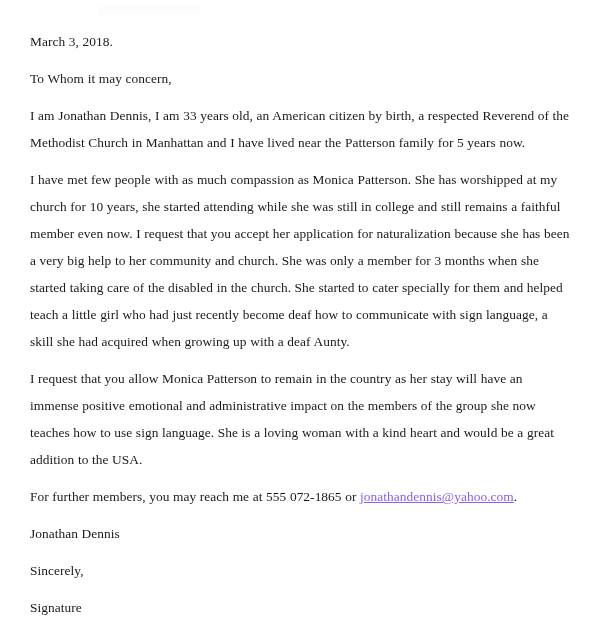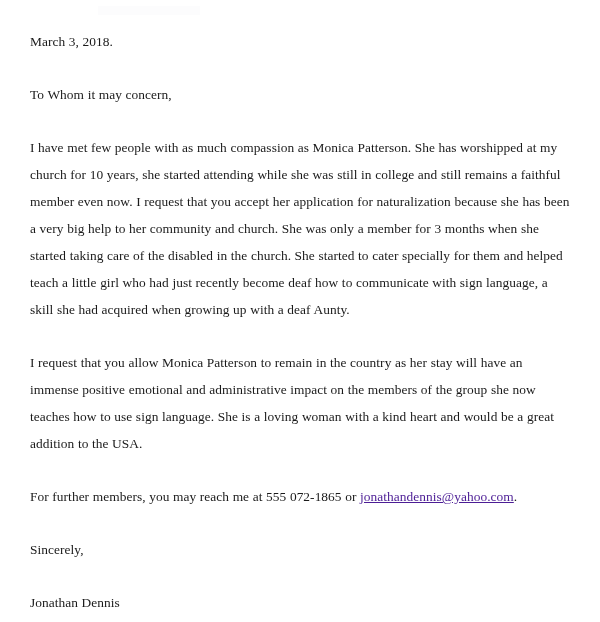--- a/index.html
+++ b/index.html
@@ -44,56 +44,57 @@
   .block {
     font-size: 13.4px;
     line-height: 27px;
     text-align: left;
     margin: 0;
     letter-spacing: 0.05px;
     word-spacing: 0.2px;
   }
 
   .block + .block {
-    margin-top: 26px;
+    margin-top: 10px;
   }
 
   .date-line {
     margin-bottom: 4px;
   }
 
   .email-link {
-    color: #4c1d95;
+    color: #8b5cf6;
     text-decoration: underline;
   }
 
   .closing-line {
     margin-top: 11px;
   }
 </style>
 </head>
 <body>
 
 <div class="page">
 
   <div class="scan-artifact"></div>
 
   <div class="letter-body">
 
     <p class="block date-line">March 3, 2018.</p>
 
     <p class="block">To Whom it may concern,</p>
 
+    <p class="block">I am Jonathan Dennis, I am 33 years old, an American citizen by birth, a respected Reverend of the Methodist Church in Manhattan and I have lived near the Patterson family for 5 years now.</p>
 
     <p class="block">I have met few people with as much compassion as Monica Patterson. She has worshipped at my church for 10 years, she started attending while she was still in college and still remains a faithful member even now. I request that you accept her application for naturalization because she has been a very big help to her community and church. She was only a member for 3 months when she started taking care of the disabled in the church. She started to cater specially for them and helped teach a little girl who had just recently become deaf how to communicate with sign language, a skill she had acquired when growing up with a deaf Aunty.</p>
 
     <p class="block">I request that you allow Monica Patterson to remain in the country as her stay will have an immense positive emotional and administrative impact on the members of the group she now teaches how to use sign language. She is a loving woman with a kind heart and would be a great addition to the USA.</p>
 
     <p class="block"><span>For further members, you may reach me at </span><span>555 072-1865</span><span> or </span><a class="email-link" href="#">jonathandennis@yahoo.com</a><span>.</span></p>
 
+    <p class="block">Jonathan Dennis</p>
+
     <p class="block closing-line">Sincerely,</p>
-
-    <p class="block">Jonathan Dennis</p>
 
     <p class="block">Signature</p>
 
   </div>
 </div>
 
 </body></html>

